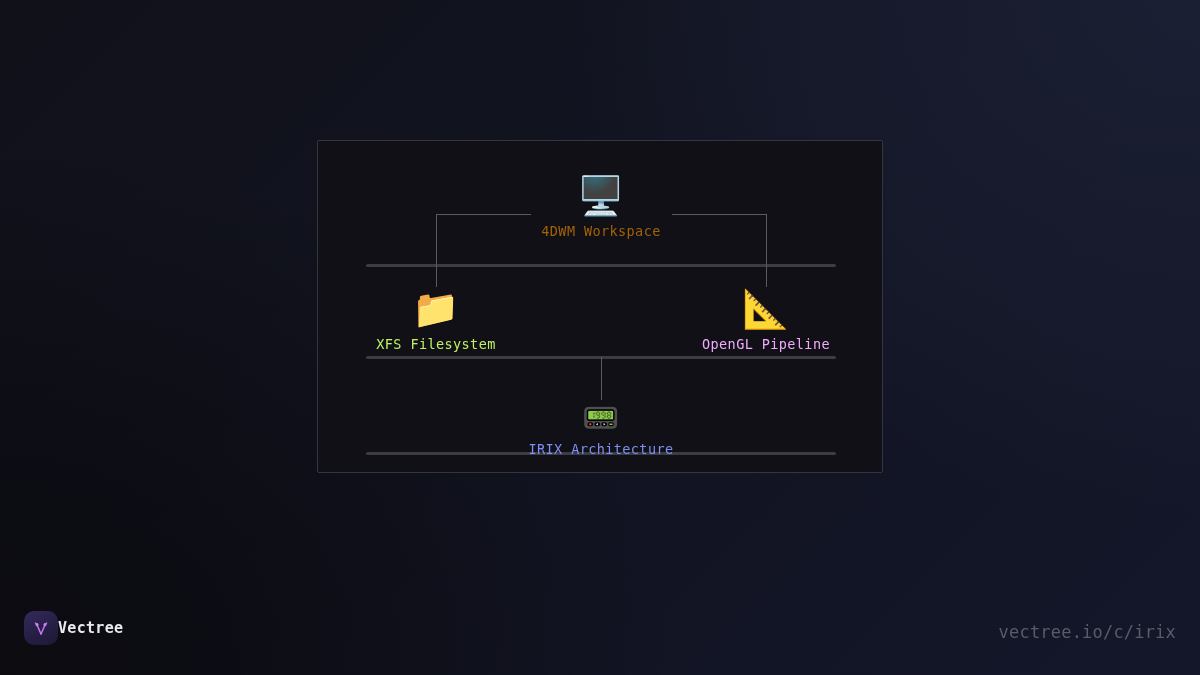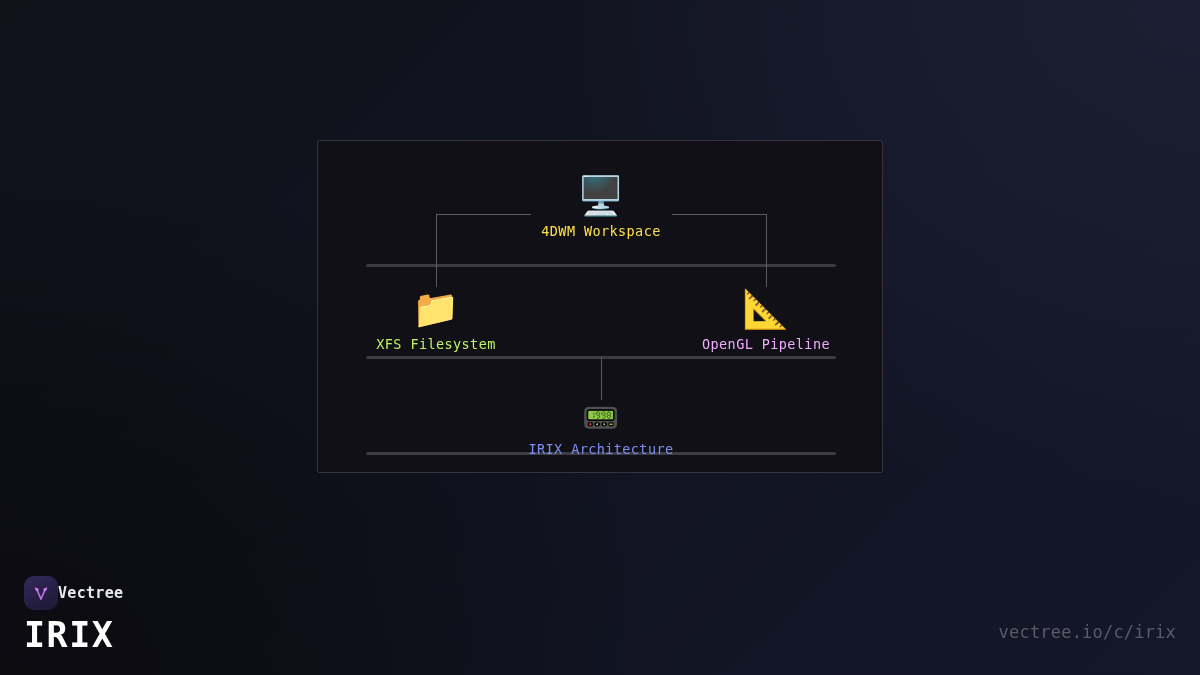--- a/index.html
+++ b/index.html
@@ -160,21 +160,21 @@
   <div class="rule rule-3"></div>
 
   <div class="conn conn-h conn-left-h"></div>
   <div class="conn conn-v conn-left-v"></div>
   <div class="conn conn-h conn-right-h"></div>
   <div class="conn conn-v conn-right-v"></div>
   <div class="conn conn-v conn-bot-v"></div>
 
   <div class="node node-root">
     <div class="node-icon">🖥️</div>
-    <div class="node-label" style="color:#fde047">4DWM Workspace</div>
+    <div class="node-label" style="color:#a16207">4DWM Workspace</div>
   </div>
 
   <div class="node node-left">
     <div class="node-icon">📁</div>
     <div class="node-label" style="color:#bef264">XFS Filesystem</div>
   </div>
 
   <div class="node node-right">
     <div class="node-icon">📐</div>
     <div class="node-label" style="color:#f0abfc">OpenGL Pipeline</div>
@@ -194,16 +194,15 @@
         <path d="M10 16 L6.2 7.4" stroke="#c774f0" stroke-width="1.5" fill="none" stroke-linecap="round"></path>
         <path d="M10 16 L13.8 7.4" stroke="#c774f0" stroke-width="1.5" fill="none" stroke-linecap="round"></path>
         <circle cx="6.0" cy="6.6" r="1.5" fill="#d98ef5"></circle>
         <circle cx="14.0" cy="6.6" r="1.5" fill="#d98ef5"></circle>
         <path d="M6.0 6.6 L4.3 5.0" stroke="#c774f0" stroke-width="1.2" stroke-linecap="round"></path>
         <path d="M14.0 6.6 L15.7 5.0" stroke="#c774f0" stroke-width="1.2" stroke-linecap="round"></path>
       </svg>
     </div>
     <div class="brand-name">Vectree</div>
   </div>
-  <div class="brand-title">IRIX</div>
 </div>
 
 <div class="footer-url">vectree.io/c/irix</div>
 
 </body></html>

